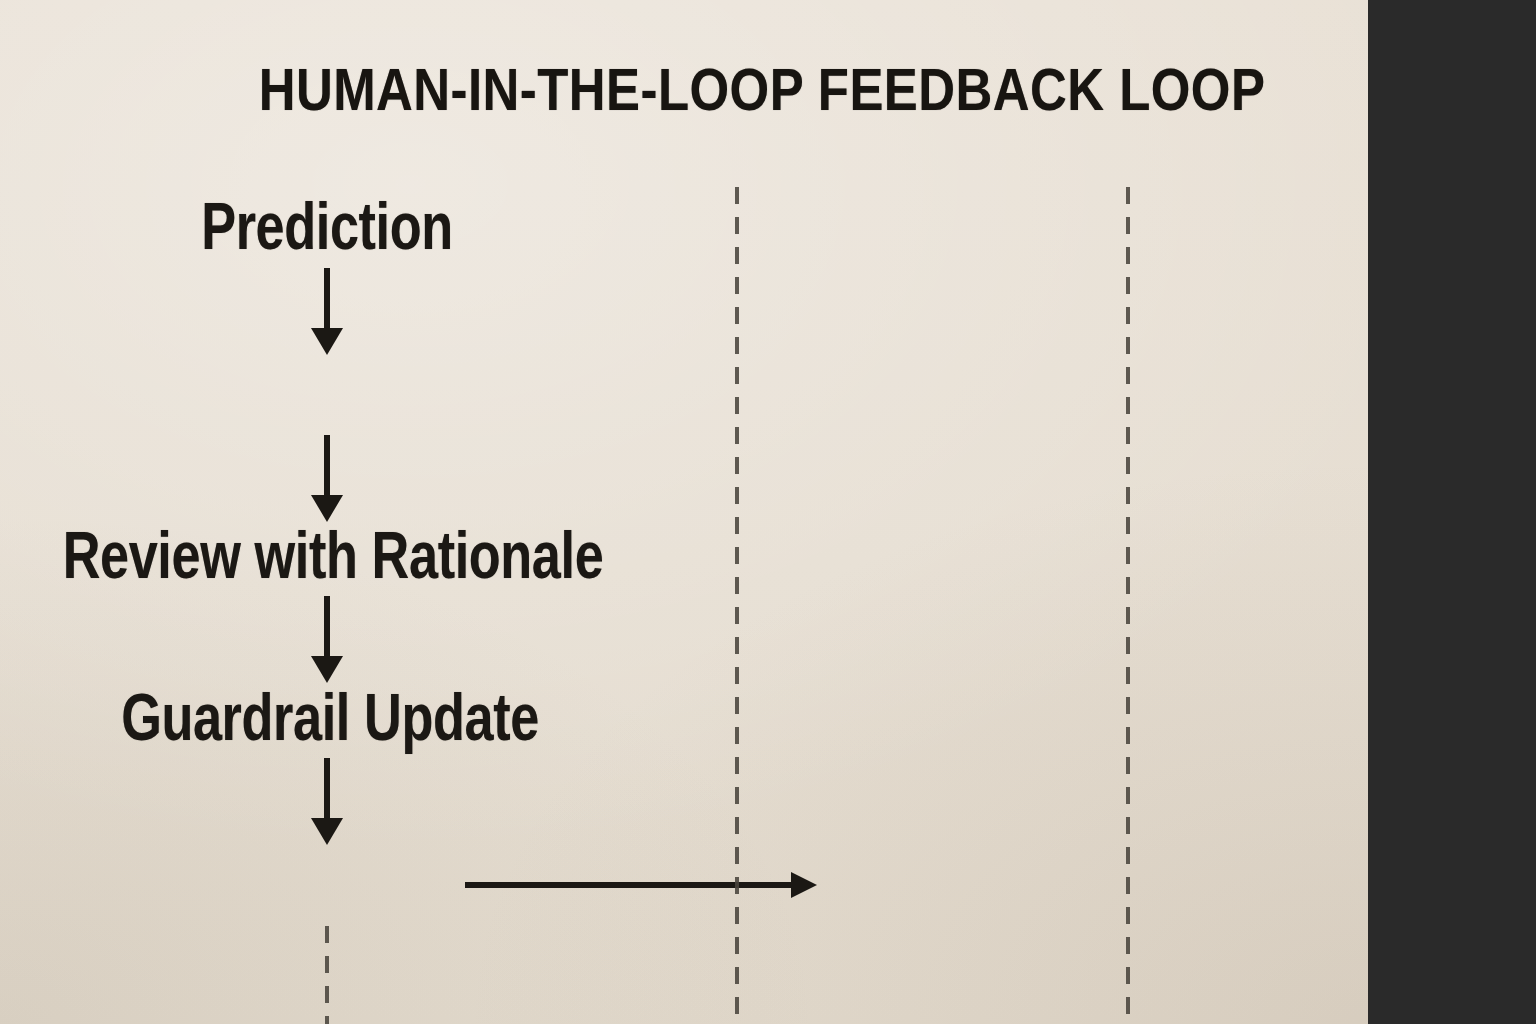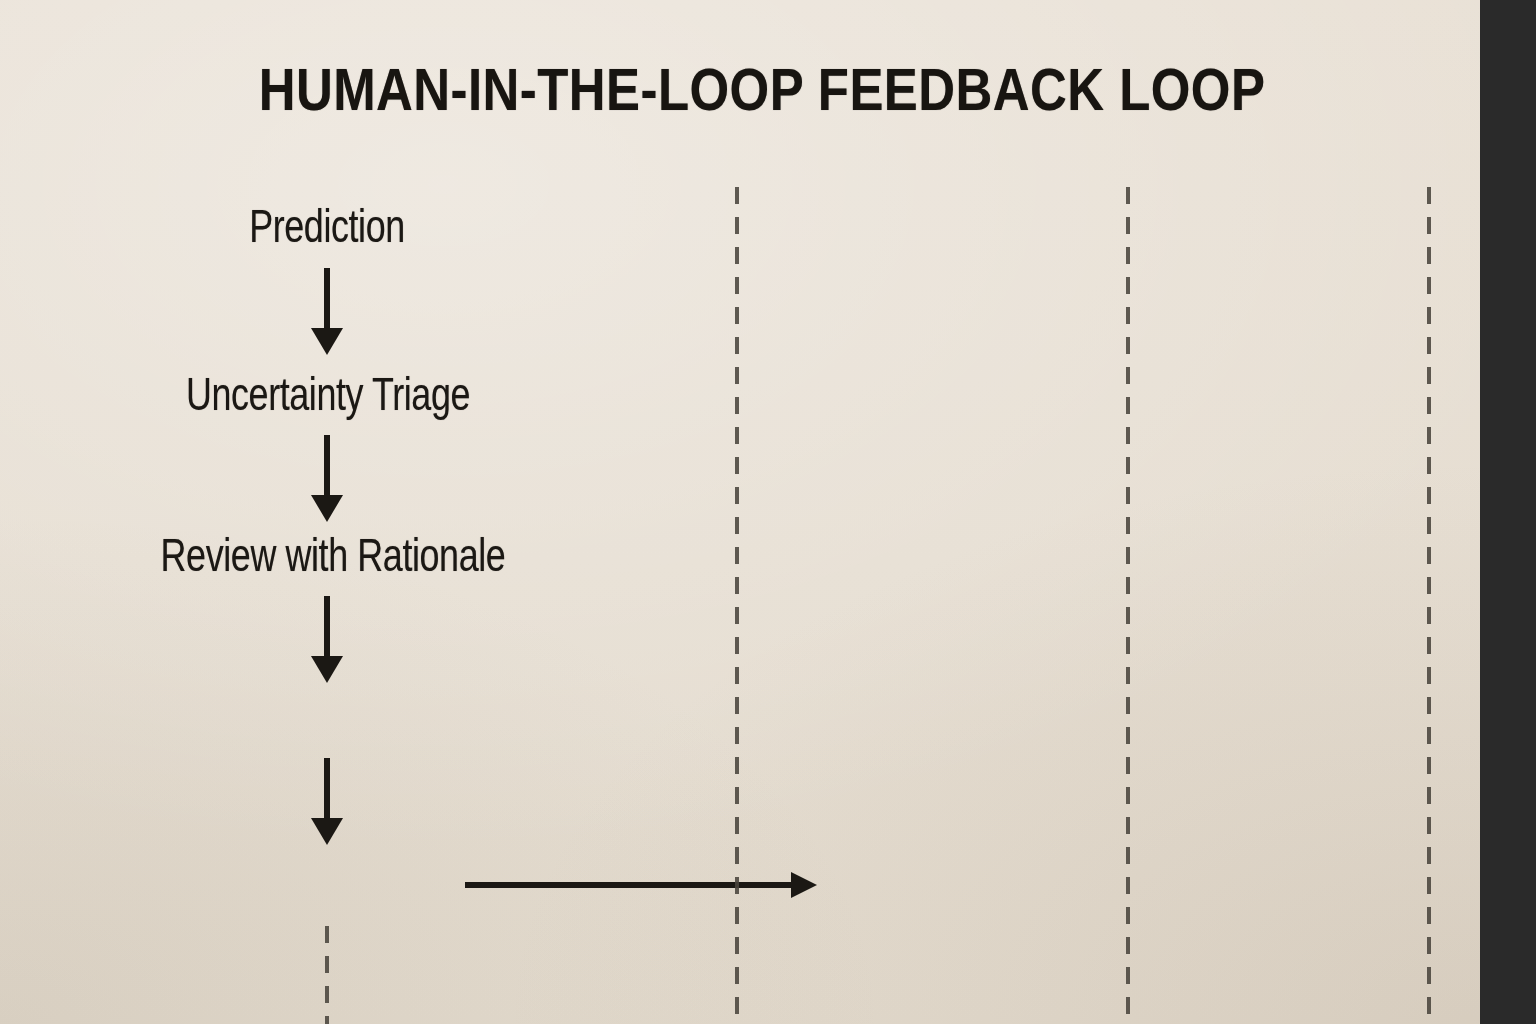--- a/index.html
+++ b/index.html
@@ -2,21 +2,21 @@
 <html><head>
 <meta charset="utf-8">
 <style>
   html, body {
     margin: 0;
     padding: 0;
     background: #2a2a2a;
   }
   .poster {
     position: relative;
-    width: 1480px;
+    width: 1368px;
     height: 1024px;
     overflow: hidden;
     font-family: "Liberation Sans", sans-serif;
     background:
       radial-gradient(140% 120% at 30% 18%, rgba(255,255,255,0.30), rgba(255,255,255,0) 55%),
       radial-gradient(120% 100% at 100% 100%, rgba(166,148,128,0.20), rgba(166,148,128,0) 55%),
       radial-gradient(120% 100% at 0% 100%, rgba(150,135,115,0.14), rgba(150,135,115,0) 50%),
       linear-gradient(180deg, #e9e1d6 0%, #e6ded2 55%, #e3dbce 100%);
   }
 
@@ -35,23 +35,23 @@
   }
   .title > span {
     display: inline-block;
     transform: scaleX(0.85);
     text-shadow: 0 0 1px rgba(24,21,17,0.45);
   }
   .node {
     position: absolute;
     transform: translateX(-50%);
     white-space: nowrap;
-    font-size: 46px;
+    font-size: 67px;
     line-height: 58px;
-    font-weight: normal;
+    font-weight: bold;
     color: #1b1814;
     text-align: right;
   }
   .node > span {
     display: inline-block;
     transform: scaleX(0.78);
     letter-spacing: -0.5px;
     text-shadow: 0 0 1px rgba(27,24,20,0.4);
   }
   .n-prediction  { left: 327px; top: 197px; }
@@ -140,25 +140,25 @@
 
 <div class="poster">
 
   <div class="title">
     <span>HUMAN-IN-THE-LOOP FEEDBACK LOOP</span>
   </div>
 
   <div class="node n-prediction">
     <span>Prediction</span>
   </div>
-  <div class="node n-triage">
-    <span>Uncertainty Triage</span>
-  </div>
   <div class="node n-review">
     <span>Review with Rationale</span>
+  </div>
+  <div class="node n-guardrail">
+    <span>Guardrail Update</span>
   </div>
 
   <div class="v-arrow va-1">
     <div class="stem"></div>
     <div class="head"></div>
   </div>
   <div class="v-arrow va-2">
     <div class="stem"></div>
     <div class="head"></div>
   </div>

